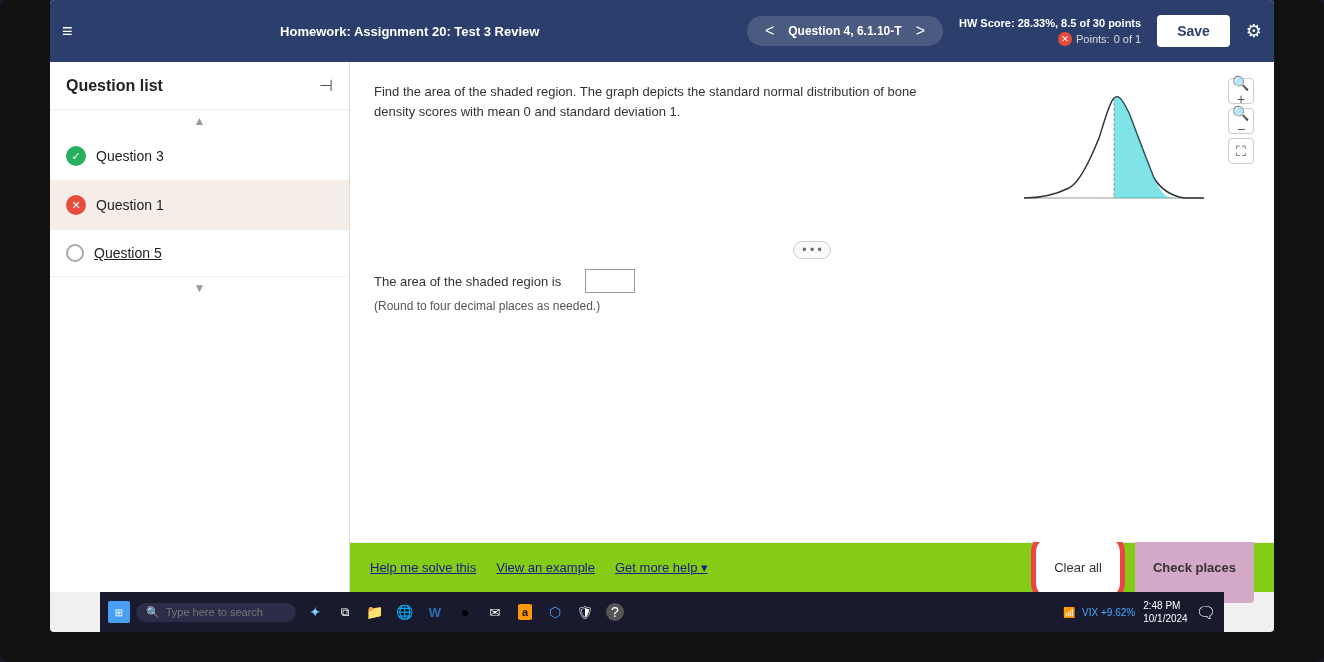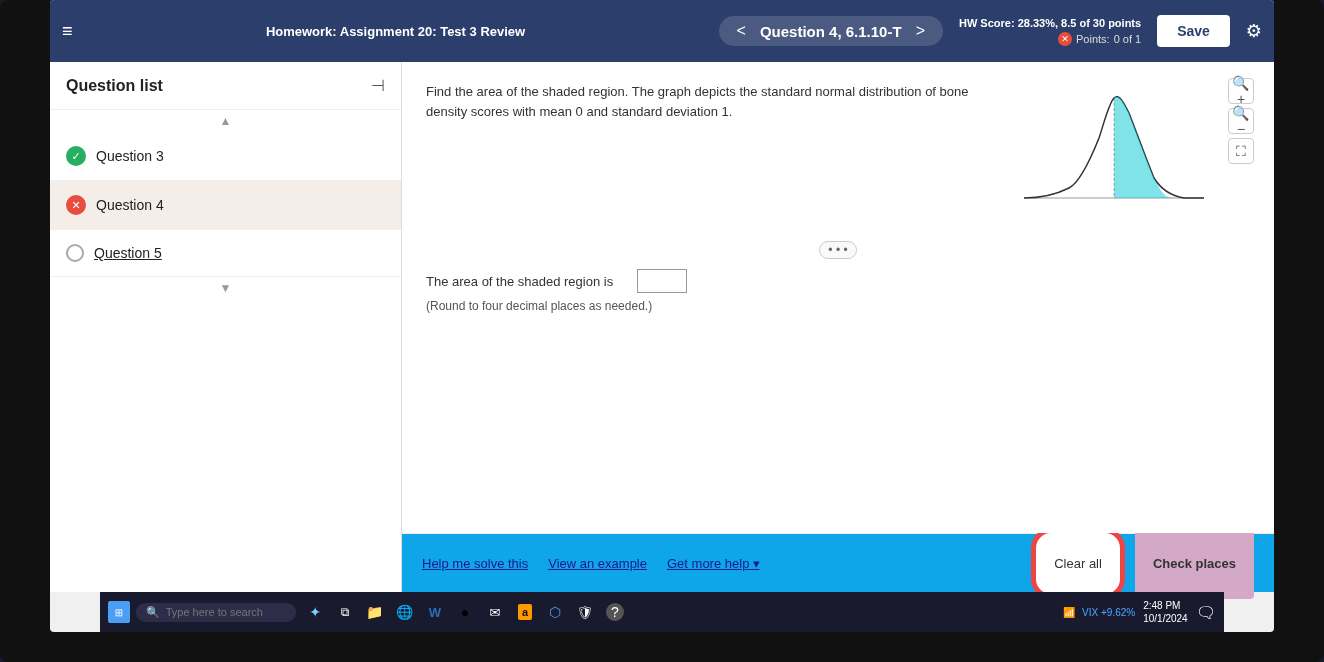--- a/index.html
+++ b/index.html
@@ -69,21 +69,21 @@
     .nav-btn {
       background: none;
       border: none;
       color: white;
       font-size: 16px;
       cursor: pointer;
       padding: 0 4px;
     }
 
     .question-label {
-      font-size: 15px;
+      font-size: 12px;
       color: white;
       font-weight: bold;
     }
 
     .score-area {
       text-align: right;
       font-size: 11px;
       color: #ddd;
       line-height: 1.5;
     }
@@ -131,21 +131,21 @@
 
     
     .main-content {
       display: flex;
       height: calc(100% - 62px - 40px);
       background: #f8f8f8;
     }
 
     
     .sidebar {
-      width: 352px;
+      width: 300px;
       background: white;
       border-right: 1px solid #ddd;
       padding: 0;
       overflow-y: auto;
       position: relative;
     }
 
     .sidebar-header {
       display: flex;
       align-items: center;
@@ -302,23 +302,23 @@
       color: #555;
       margin-top: 6px;
     }
 
     
     .bottom-bar {
       display: flex;
       align-items: center;
       justify-content: space-between;
       padding: 10px 20px;
-      background: #0ea5e9;
+      background: #84cc16;
       border-top: 1px solid #eee;
-      height: 59px;
+      height: 50px;
     }
 
     .bottom-left-btns {
       display: flex;
       gap: 20px;
     }
 
     .action-link {
       background: none;
       border: none;
@@ -514,21 +514,21 @@
           <span class="scroll-arrow">▲</span>
         </div>
 
         <div class="question-item correct">
           <div class="check-circle">✓</div>
           <span>Question 3</span>
         </div>
 
         <div class="question-item incorrect">
           <div class="x-circle">✕</div>
-          <span>Question 4</span>
+          <span>Question 1</span>
         </div>
 
         <div class="question-item unanswered">
           <div class="empty-circle"></div>
           <span>Question 5</span>
         </div>
 
         <div class="sidebar-scroll-top">
           <span class="scroll-arrow">▼</span>
         </div>

